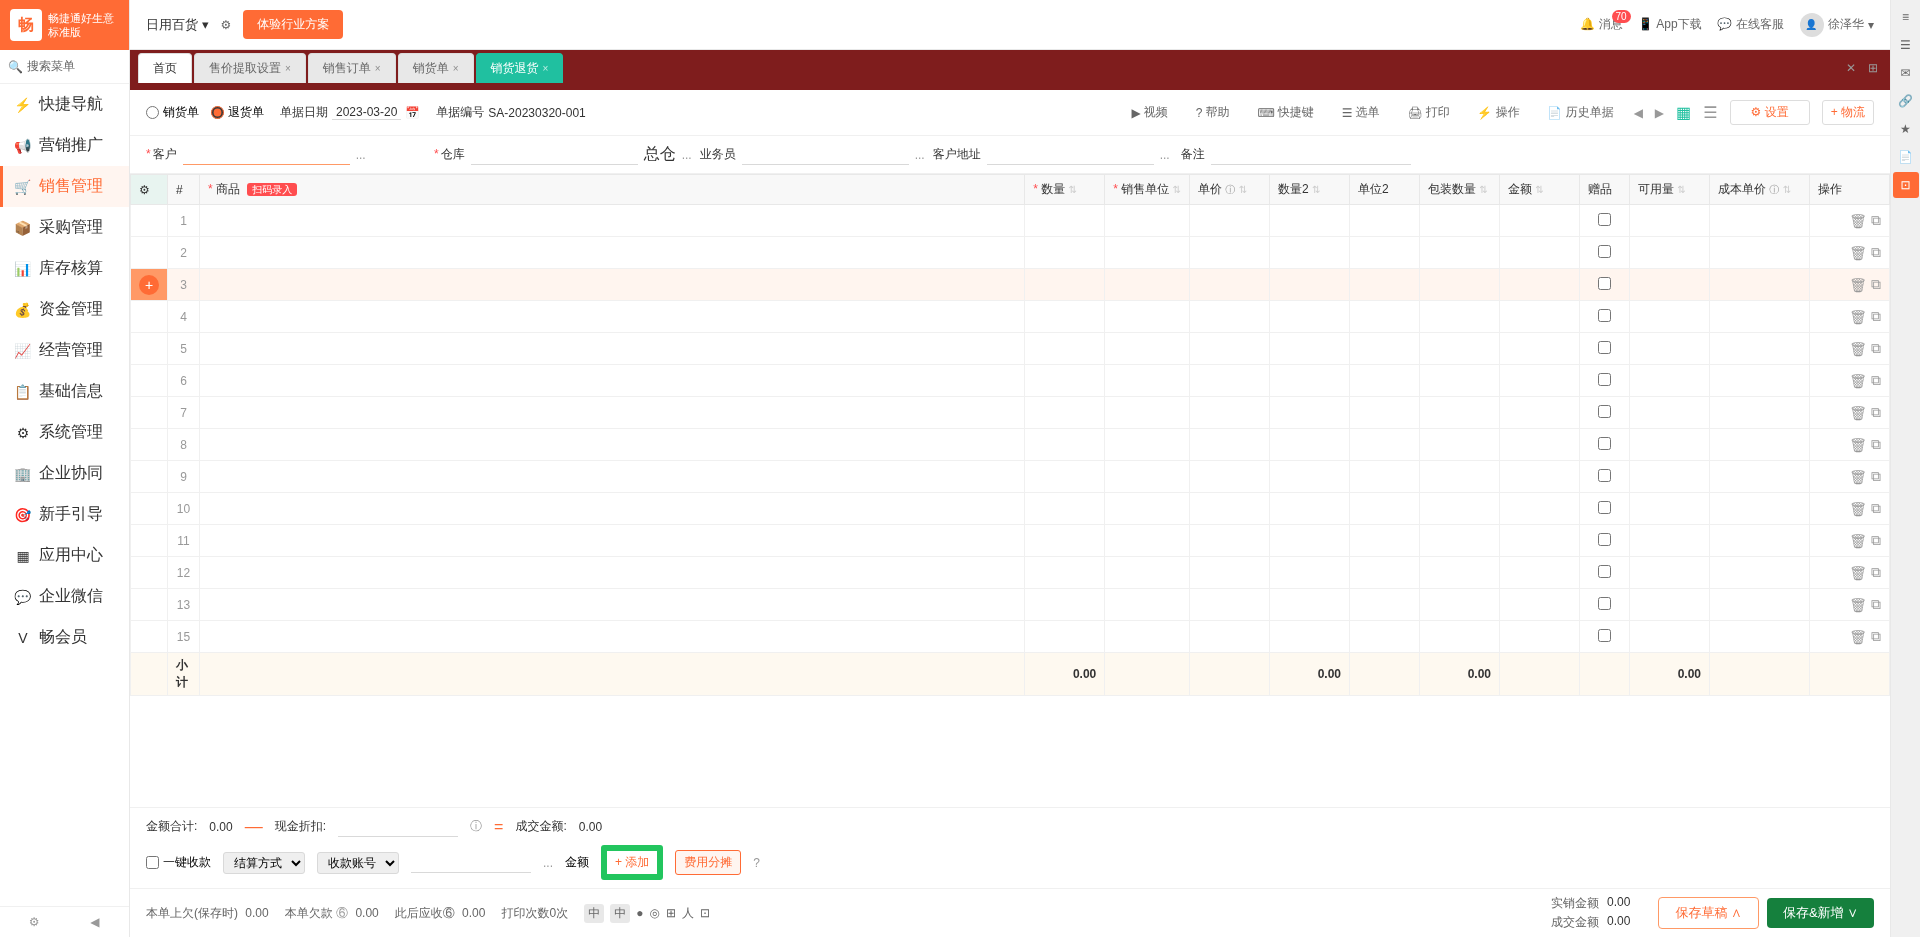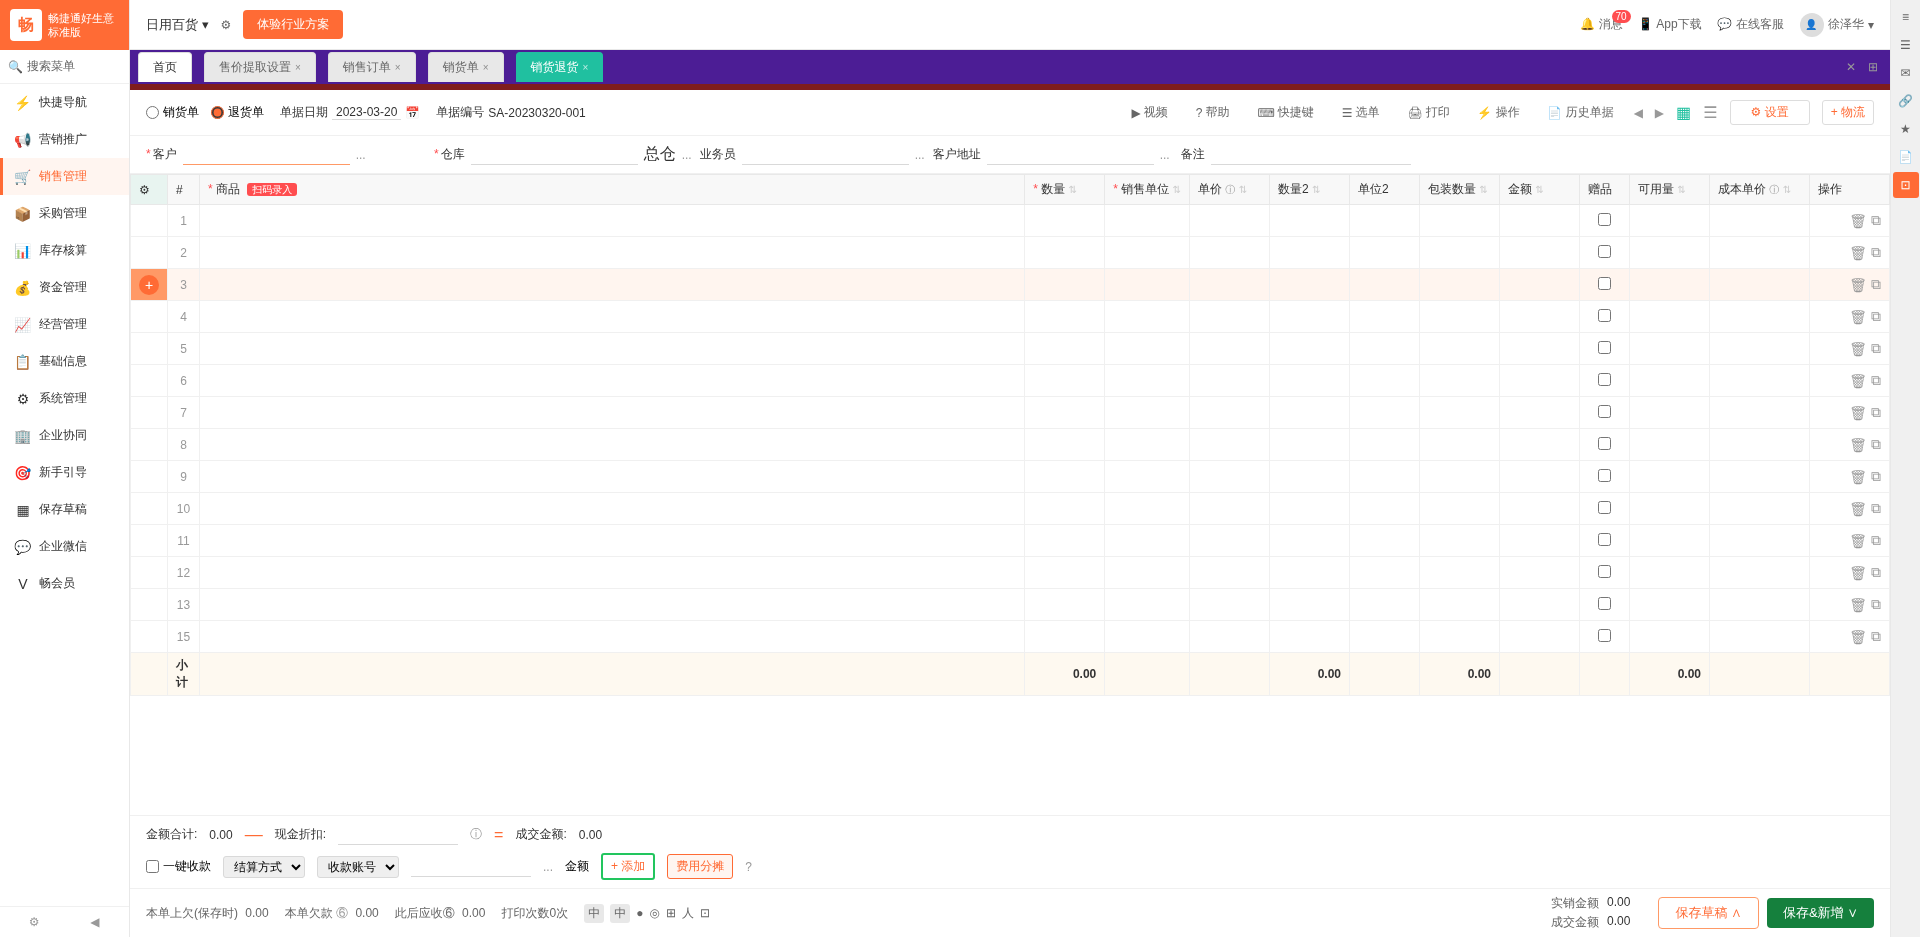--- a/index.html
+++ b/index.html
@@ -26,21 +26,21 @@
     .daily-goods { display: flex; align-items: center; gap: 4px; font-size: 13px; color: #333; }
     .top-right { display: flex; align-items: center; gap: 16px; font-size: 12px; color: #666; }
     .msg-icon { position: relative; cursor: pointer; }
     .msg-badge { position: absolute; top: -6px; right: -8px; background: #ff4d4f; color: #fff; border-radius: 10px; padding: 1px 4px; font-size: 10px; }
     .btn-experience { background: #ff6b35; color: #fff; border: none; padding: 6px 14px; border-radius: 4px; cursor: pointer; font-size: 12px; }
     .gear-btn { cursor: pointer; color: #666; }
     .user-info { display: flex; align-items: center; gap: 4px; cursor: pointer; }
     .user-avatar { width: 24px; height: 24px; border-radius: 50%; background: #ddd; display: flex; align-items: center; justify-content: center; font-size: 10px; }
 
     
-    .tab-bar { height: 40px; background: #4c1d95; display: flex; align-items: center; padding: 0 8px; gap: 12px; border-bottom: 6px solid #7f1d1d; }
+    .tab-bar { height: 40px; background: #7f1d1d; display: flex; align-items: center; padding: 0 8px; gap: 2px; border-bottom: 4px solid #7f1d1d; }
     .tab-item { padding: 6px 14px; border-radius: 4px 4px 0 0; cursor: pointer; font-size: 12px; display: flex; align-items: center; gap: 4px; background: #e8e8e8; color: #666; border: 1px solid #ddd; border-bottom: none; }
     .tab-item.active { background: #20c0a0; color: #fff; border-color: #20c0a0; }
     .tab-item.home { background: #fff; color: #333; }
     .tab-close { font-size: 10px; color: inherit; opacity: 0.7; }
 
     
     .content { flex: 1; background: #fff; overflow: hidden; display: flex; flex-direction: column; }
 
     
     .doc-header { padding: 10px 16px; border-bottom: 1px solid #f0f0f0; display: flex; align-items: center; justify-content: space-between; }
@@ -79,40 +79,40 @@
     .action-cell { display: flex; gap: 4px; align-items: center; justify-content: flex-end; }
     .action-icon { cursor: pointer; color: #999; font-size: 14px; }
     .subtotal-row td { background: #fef9f0; font-weight: bold; }
 
     
     .doc-footer { padding: 8px 16px; border-top: 1px solid #f0f0f0; background: #fff; }
     .footer-row1 { display: flex; align-items: center; gap: 12px; font-size: 12px; color: #333; margin-bottom: 8px; }
     .footer-row2 { display: flex; align-items: center; gap: 12px; font-size: 12px; }
     .footer-checkbox { display: flex; align-items: center; gap: 4px; }
     .footer-select { border: 1px solid #d9d9d9; padding: 2px 6px; border-radius: 3px; font-size: 12px; }
-    .btn-add { background: #fff; border: 2px solid #22c55e; color: #ff6b35; padding: 3px 8px; border-radius: 3px; cursor: pointer; font-size: 12px; }
+    .btn-add { background: #fff; border: 6px solid #22c55e; color: #ff6b35; padding: 3px 8px; border-radius: 3px; cursor: pointer; font-size: 12px; }
     .btn-split { background: #fff5f0; border: 1px solid #ff6b35; color: #ff6b35; padding: 3px 8px; border-radius: 3px; cursor: pointer; font-size: 12px; }
     .status-bar { padding: 6px 16px; background: #fff; border-top: 1px solid #f0f0f0; display: flex; align-items: center; justify-content: space-between; font-size: 12px; color: #666; }
     .status-bar-left { display: flex; gap: 16px; align-items: center; }
     .status-bar-right { display: flex; gap: 16px; align-items: center; }
     .bottom-status-icons { display: flex; gap: 6px; align-items: center; }
     .btn-save-draft { background: #fff; border: 1px solid #ff9966; color: #ff6b35; padding: 6px 16px; border-radius: 4px; cursor: pointer; font-size: 13px; }
     .btn-save-new { background: #15803d; border: none; color: #fff; padding: 6px 16px; border-radius: 4px; cursor: pointer; font-size: 13px; }
     .amount-summary { display: flex; flex-direction: column; align-items: flex-end; gap: 2px; font-size: 12px; margin-right: 12px; }
     .amount-row { display: flex; gap: 8px; color: #666; }
     .amount-val { color: #333; font-weight: 500; }
     .bottom-actions { display: flex; align-items: center; gap: 8px; }
 
     
     .right-panel { width: 30px; background: #f0f0f0; display: flex; flex-direction: column; align-items: center; padding: 4px 0; gap: 2px; border-left: 1px solid #e8e8e8; }
     .right-panel-btn { width: 26px; height: 26px; display: flex; align-items: center; justify-content: center; cursor: pointer; border-radius: 3px; color: #666; font-size: 12px; }
     .right-panel-btn.active { background: #ff6b35; color: #fff; }
     .sort-icon { color: #ccc; font-size: 10px; cursor: pointer; }
 
-    .nav-label { font-size: 12px; }
+    .nav-label { font-size: 16px; }
 
     .col-gear { background: #e8f4f0; }
   </style>
 </head>
 <body>
 
 <div class="sidebar">
   <div class="sidebar-logo">
     <div class="sidebar-logo-icon">
       <span>畅</span>
@@ -167,21 +167,21 @@
   <div class="sidebar-nav-item">
     <span class="nav-icon">🏢</span>
     <span class="nav-label">企业协同</span>
   </div>
   <div class="sidebar-nav-item">
     <span class="nav-icon">🎯</span>
     <span class="nav-label">新手引导</span>
   </div>
   <div class="sidebar-nav-item">
     <span class="nav-icon">▦</span>
-    <span class="nav-label">保存草稿</span>
+    <span class="nav-label">应用中心</span>
   </div>
   <div class="sidebar-nav-item">
     <span class="nav-icon">💬</span>
     <span class="nav-label">企业微信</span>
   </div>
   <div class="sidebar-nav-item">
     <span class="nav-icon">V</span>
     <span class="nav-label">畅会员</span>
   </div>
 

